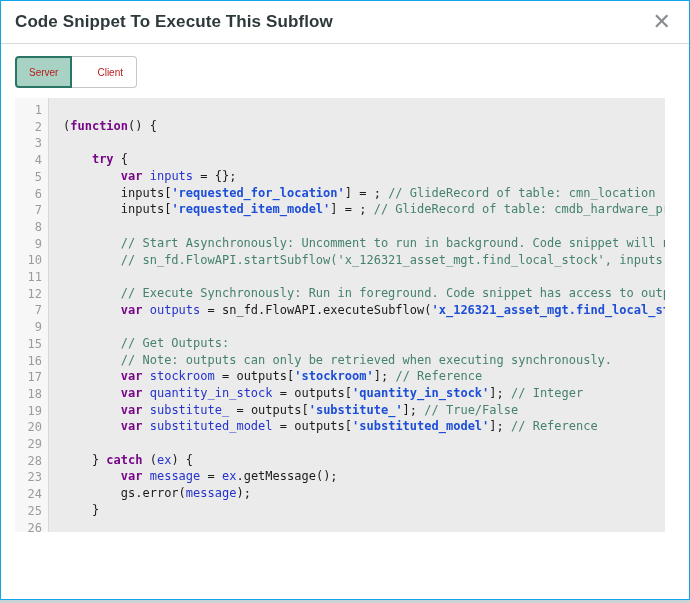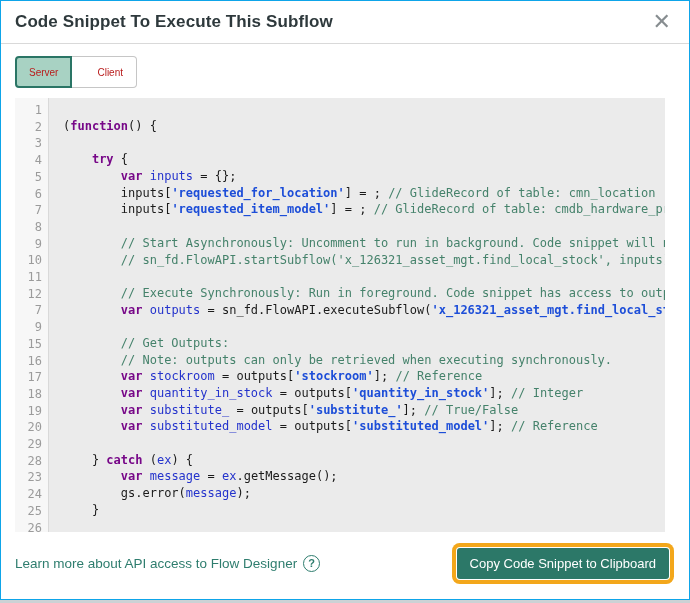--- a/index.html
+++ b/index.html
@@ -128,23 +128,14 @@
         <div>28</div>
         <div>23</div>
         <div>24</div>
         <div>25</div>
         <div>26</div>
       </div>
     <div class="code-pane"><div class="code-line"><span class="t-p">(</span><span class="t-k">function</span><span class="t-p">() {</span></div><div class="code-line">&nbsp;</div><div class="code-line"><span class="t-p">    </span><span class="t-k">try</span><span class="t-p"> {</span></div><div class="code-line"><span class="t-p">        </span><span class="t-k">var</span><span class="t-p"> </span><span class="t-d">inputs</span><span class="t-p"> = {};</span></div><div class="code-line"><span class="t-p">        inputs[</span><span class="t-s">'requested_for_location'</span><span class="t-p">] = ; </span><span class="t-c">// GlideRecord of table: cmn_location</span></div><div class="code-line"><span class="t-p">        inputs[</span><span class="t-s">'requested_item_model'</span><span class="t-p">] = ; </span><span class="t-c">// GlideRecord of table: cmdb_hardware_pro</span></div><div class="code-line">&nbsp;</div><div class="code-line"><span class="t-p">        </span><span class="t-c">// Start Asynchronously: Uncomment to run in background. Code snippet will no</span></div><div class="code-line"><span class="t-p">        </span><span class="t-c">// sn_fd.FlowAPI.startSubflow('x_126321_asset_mgt.find_local_stock', inputs);</span></div><div class="code-line">&nbsp;</div><div class="code-line"><span class="t-p">        </span><span class="t-c">// Execute Synchronously: Run in foreground. Code snippet has access to outpu</span></div><div class="code-line"><span class="t-p">        </span><span class="t-k">var</span><span class="t-p"> </span><span class="t-d">outputs</span><span class="t-p"> = sn_fd.FlowAPI.executeSubflow(</span><span class="t-s">'x_126321_asset_mgt.find_local_sto</span></div><div class="code-line">&nbsp;</div><div class="code-line"><span class="t-p">        </span><span class="t-c">// Get Outputs:</span></div><div class="code-line"><span class="t-p">        </span><span class="t-c">// Note: outputs can only be retrieved when executing synchronously.</span></div><div class="code-line"><span class="t-p">        </span><span class="t-k">var</span><span class="t-p"> </span><span class="t-d">stockroom</span><span class="t-p"> = outputs[</span><span class="t-s">'stockroom'</span><span class="t-p">]; </span><span class="t-c">// Reference</span></div><div class="code-line"><span class="t-p">        </span><span class="t-k">var</span><span class="t-p"> </span><span class="t-d">quantity_in_stock</span><span class="t-p"> = outputs[</span><span class="t-s">'quantity_in_stock'</span><span class="t-p">]; </span><span class="t-c">// Integer</span></div><div class="code-line"><span class="t-p">        </span><span class="t-k">var</span><span class="t-p"> </span><span class="t-d">substitute_</span><span class="t-p"> = outputs[</span><span class="t-s">'substitute_'</span><span class="t-p">]; </span><span class="t-c">// True/False</span></div><div class="code-line"><span class="t-p">        </span><span class="t-k">var</span><span class="t-p"> </span><span class="t-d">substituted_model</span><span class="t-p"> = outputs[</span><span class="t-s">'substituted_model'</span><span class="t-p">]; </span><span class="t-c">// Reference</span></div><div class="code-line">&nbsp;</div><div class="code-line"><span class="t-p">    } </span><span class="t-k">catch</span><span class="t-p"> (</span><span class="t-d">ex</span><span class="t-p">) {</span></div><div class="code-line"><span class="t-p">        </span><span class="t-k">var</span><span class="t-p"> </span><span class="t-d">message</span><span class="t-p"> = </span><span class="t-d">ex</span><span class="t-p">.getMessage();</span></div><div class="code-line"><span class="t-p">        gs.error(</span><span class="t-d">message</span><span class="t-p">);</span></div><div class="code-line"><span class="t-p">    }</span></div><div class="code-line">&nbsp;</div><div class="code-line"><span class="t-p">})();</span></div></div>
     <div class="vscroll"></div>
   </div>
 
-  <div class="modal-footer">
-    <a class="learn-link">
-      <span>Learn more about API access to Flow Designer</span>
-      <span class="help-circle">?</span>
-    </a>
-    <button class="copy-btn">
-      <span>Copy Code Snippet to Clipboard</span>
-    </button>
-  </div>
 
 </div>
 
 </body></html>

